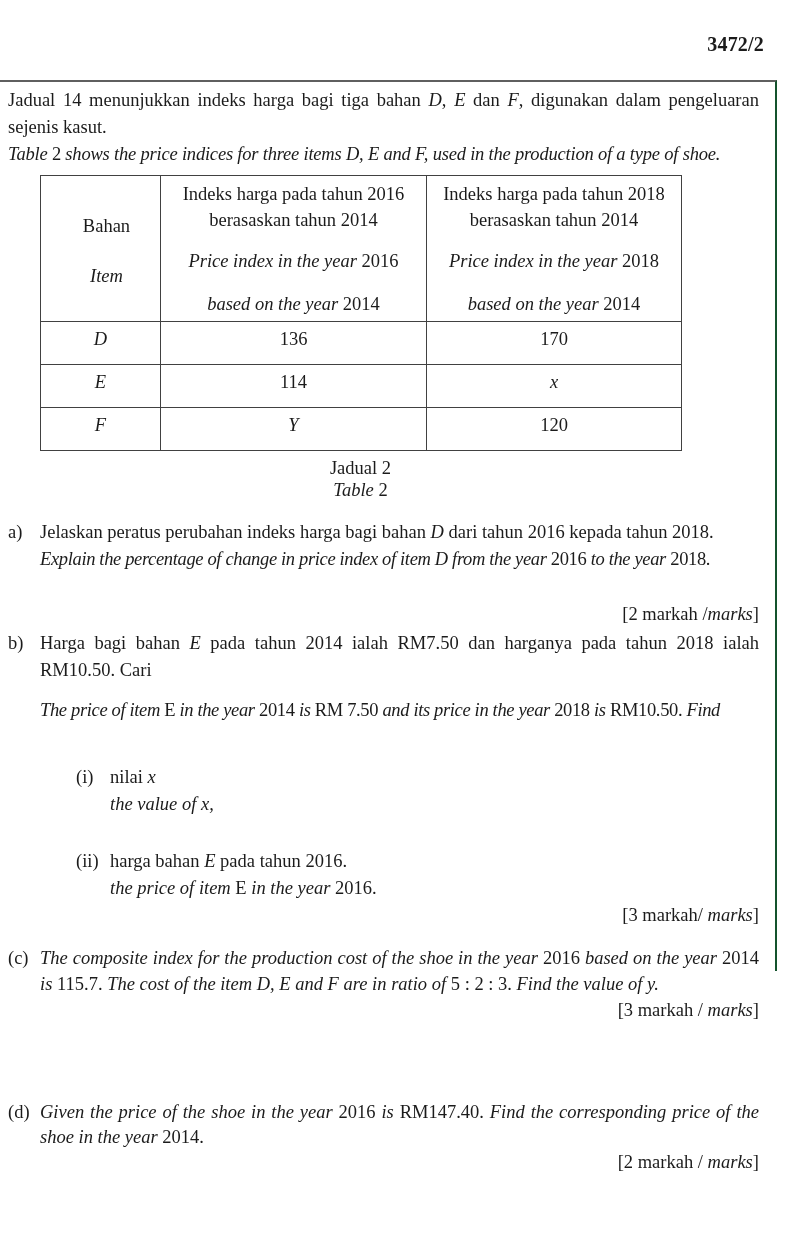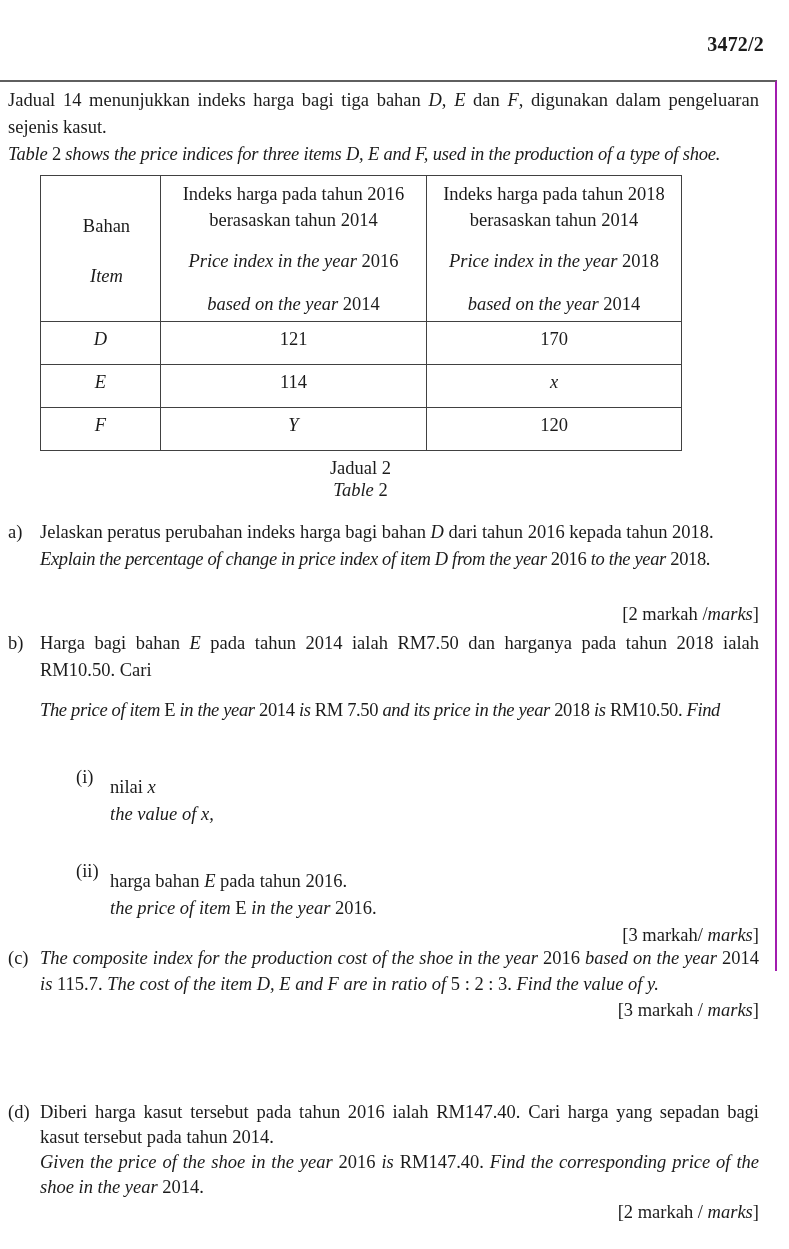--- a/index.html
+++ b/index.html
@@ -13,21 +13,21 @@
 
   .doc-code {
     position: absolute; top: 33px; right: 25px;
     font-weight: 700; font-size: 20px; letter-spacing: 0.2px;
   }
 
   .qbox {
     position: absolute; top: 80px; left: 0;
     width: 777px; height: 891px;
     border-top: 2px solid #5f5f5f;
-    border-right: 2px solid #a21caf;
+    border-right: 2px solid #14532d;
   }
 
   .block { position: absolute; line-height: 27px; }
 
   #intro-my { top: 5px; left: 8px; width: 751px; text-align: justify; }
   #intro-en { top: 59px; left: 8px; width: 751px; white-space: nowrap; letter-spacing: -0.2px; }
 
   .ptable {
     position: absolute; top: 93px; left: 40px;
     border-collapse: collapse; width: 641px; table-layout: fixed;
@@ -53,21 +53,21 @@
 
   .qrow { display: flex; }
   .qlabel { width: 32px; flex: none; }
   .qcontent { width: 719px; flex: none; }
   .just { text-align: justify; }
   .en-line { white-space: nowrap; letter-spacing: -0.35px; }
   .b-en { margin-top: 13px; }
 
   .sub { display: flex; margin-left: 36px; }
   .sublabel { width: 34px; flex: none; }
-  .subcontent { flex: 1; margin-top: 10px; }
+  .subcontent { flex: 1; }
   .sub-i { margin-top: 40px; }
   .sub-ii { margin-top: 30px; }
 
   .marks { text-align: right; }
   .marks-a { margin-top: 28px; }
   .marks-b { margin-top: 0; }
   .marks-c { margin-top: 0; }
   .marks-d { margin-top: 0; }
 </style>
 </head>
@@ -102,21 +102,21 @@
           <div>Indeks harga pada tahun 2018</div>
           <div>berasaskan tahun 2014</div>
           <div class="gap1"><i>Price index in the year</i> 2018</div>
           <div class="gap2"><i>based on the year</i> 2014</div>
         </th>
       </tr>
     </thead>
     <tbody>
       <tr>
         <td><i>D</i></td>
-        <td>121</td>
+        <td>136</td>
         <td>170</td>
       </tr>
       <tr>
         <td><i>E</i></td>
         <td>114</td>
         <td><i>x</i></td>
       </tr>
       <tr>
         <td><i>F</i></td>
         <td><i>Y</i></td>
@@ -173,20 +173,19 @@
         <div class="just"><i>The composite index for the production cost of the shoe in the year</i> 2016 <i>based on the year</i> 2014 <i>is</i> 115.7. <i>The cost of the item D, E and F are in ratio of</i> 5 : 2 : 3. <i>Find the value of y.</i></div>
         <div class="marks marks-c">[3 markah / <i>marks</i>]</div>
       </div>
     </div>
   </div>
 
   <div id="q-d" class="q block">
     <div class="qrow">
       <div class="qlabel">(d)</div>
       <div class="qcontent">
-        <div class="just">Diberi harga kasut tersebut pada tahun 2016 ialah RM147.40. Cari harga yang sepadan bagi kasut tersebut pada tahun 2014.</div>
         <div class="just"><i>Given the price of the shoe in the year</i> 2016 <i>is</i> RM147.40. <i>Find the corresponding price of the shoe in the year</i> 2014.</div>
         <div class="marks marks-d">[2 markah / <i>marks</i>]</div>
       </div>
     </div>
   </div>
 
 </div>
 
 </body></html>

